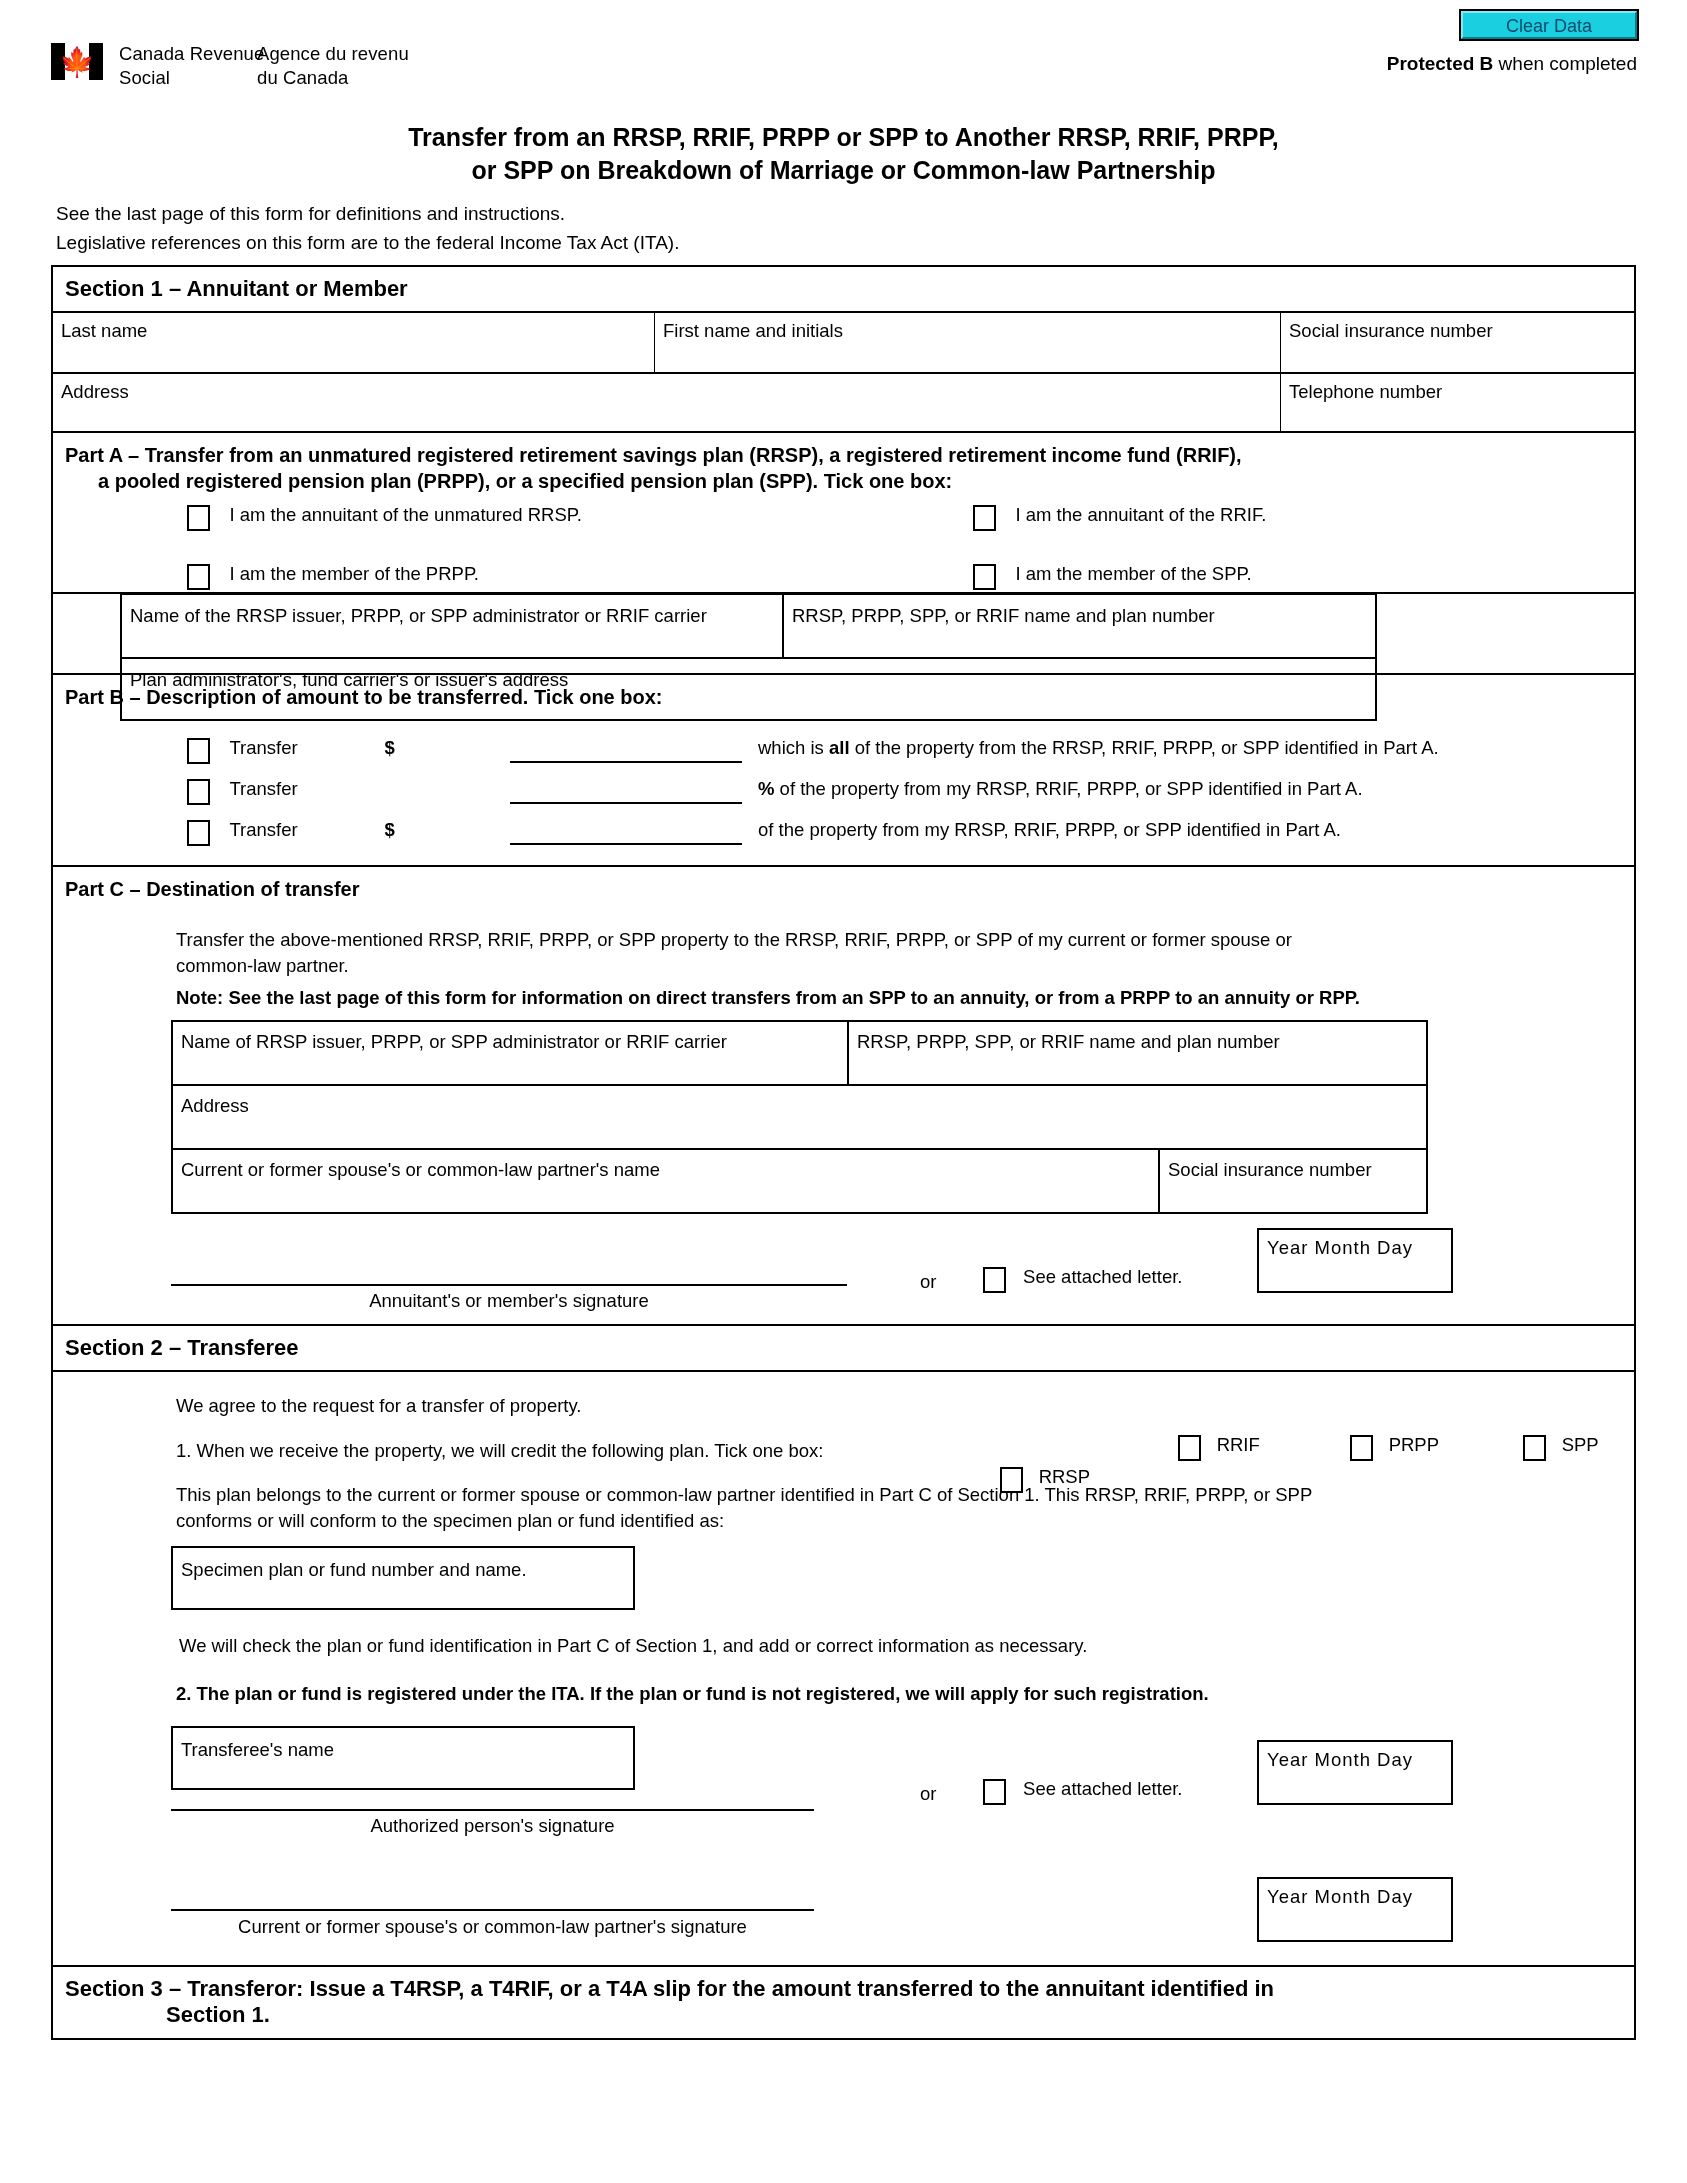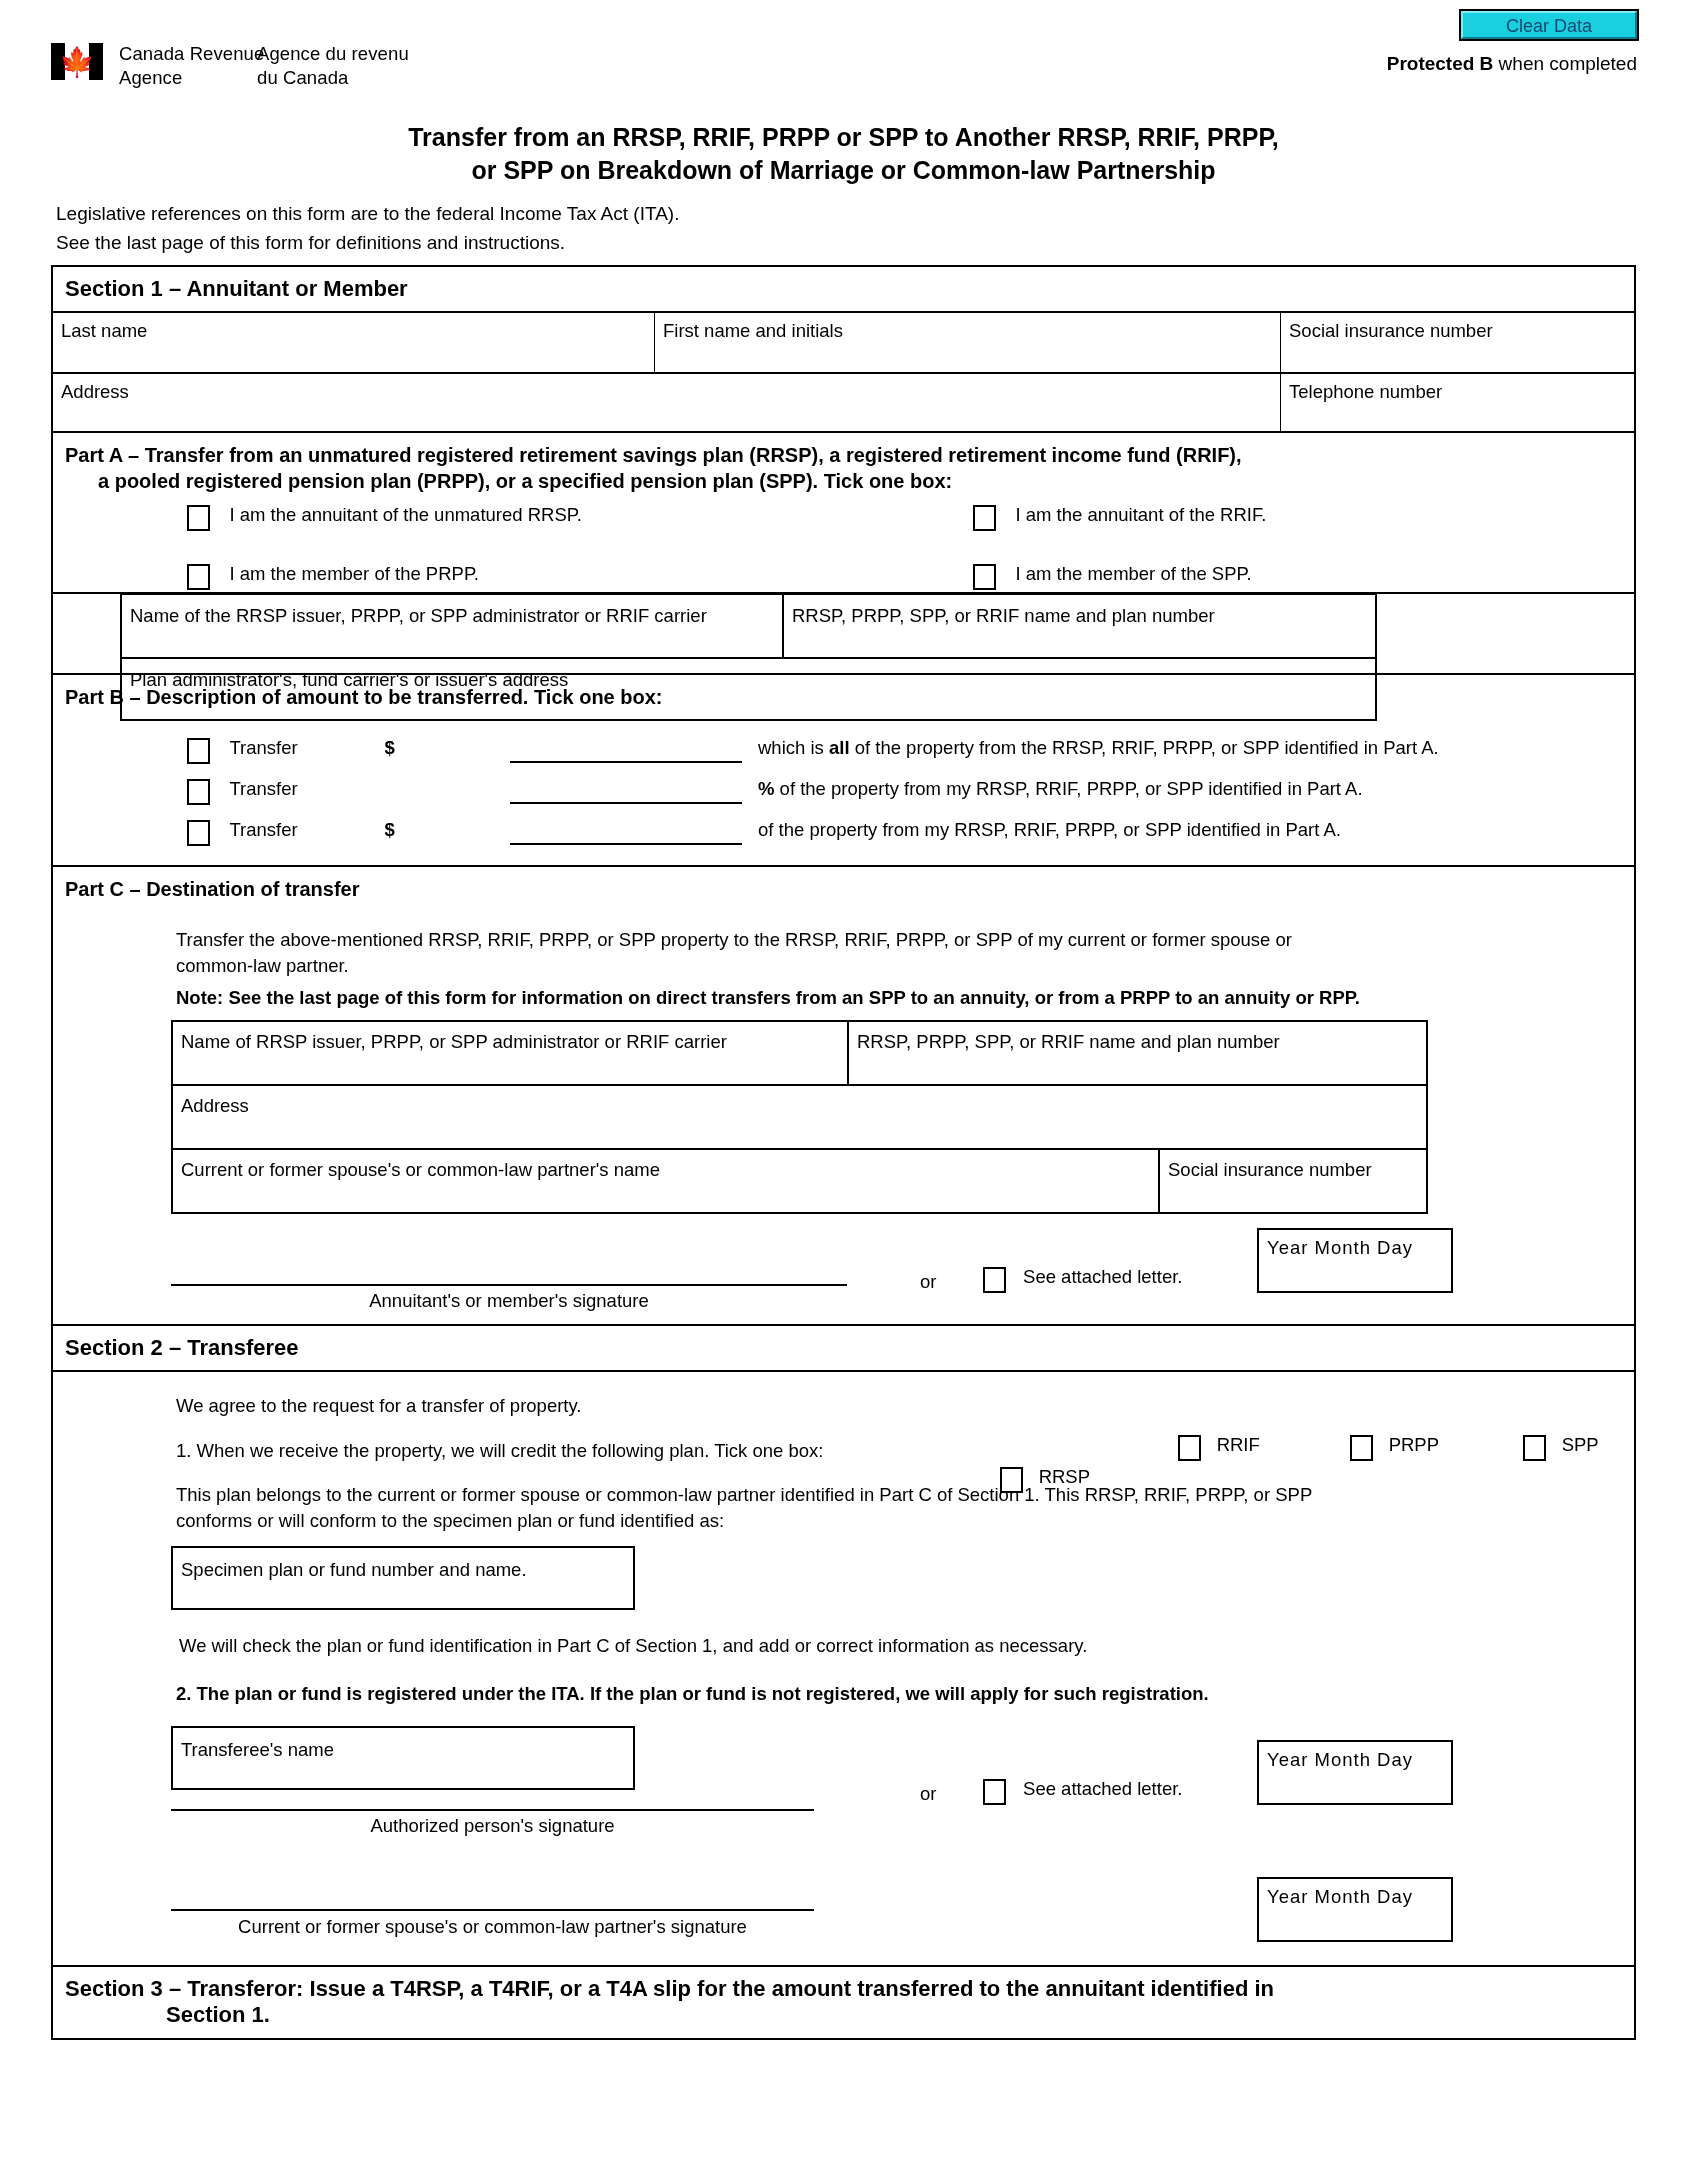--- a/index.html
+++ b/index.html
@@ -215,43 +215,43 @@
   <div id="header">
 
     <div id="cra-logo">
       <div class="flag">
         <div class="bar left"></div>
         <div class="bar right"></div>
         <div class="leaf">🍁</div>
       </div>
       <div class="logo-text en">
         <div>Canada Revenue</div>
-        <div>Agence</div>
+        <div>Social</div>
       </div>
       <div class="logo-text fr">
         <div>Agence du revenu</div>
         <div>du Canada</div>
       </div>
     </div>
 
     <div id="clear-data-wrap">
       <div id="clear-data-button">Clear Data</div>
     </div>
 
     <div id="protected-b"><b>Protected B</b><span> when completed</span></div>
   </div>
 
   <div id="title">
     <div>Transfer from an RRSP, RRIF, PRPP or SPP to Another RRSP, RRIF, PRPP,</div>
     <div>or SPP on Breakdown of Marriage or Common-law Partnership</div>
   </div>
 
   <div id="intro">
+    <div>See the last page of this form for definitions and instructions.</div>
     <div>Legislative references on this form are to the federal Income Tax Act (ITA).</div>
-    <div>See the last page of this form for definitions and instructions.</div>
   </div>
 
   <div id="form">
 
     <div class="band">
       <div class="section-head">Section 1 – Annuitant or Member</div>
     </div>
 
     <div class="band">
       <div class="idrow" style="height:59px;">

